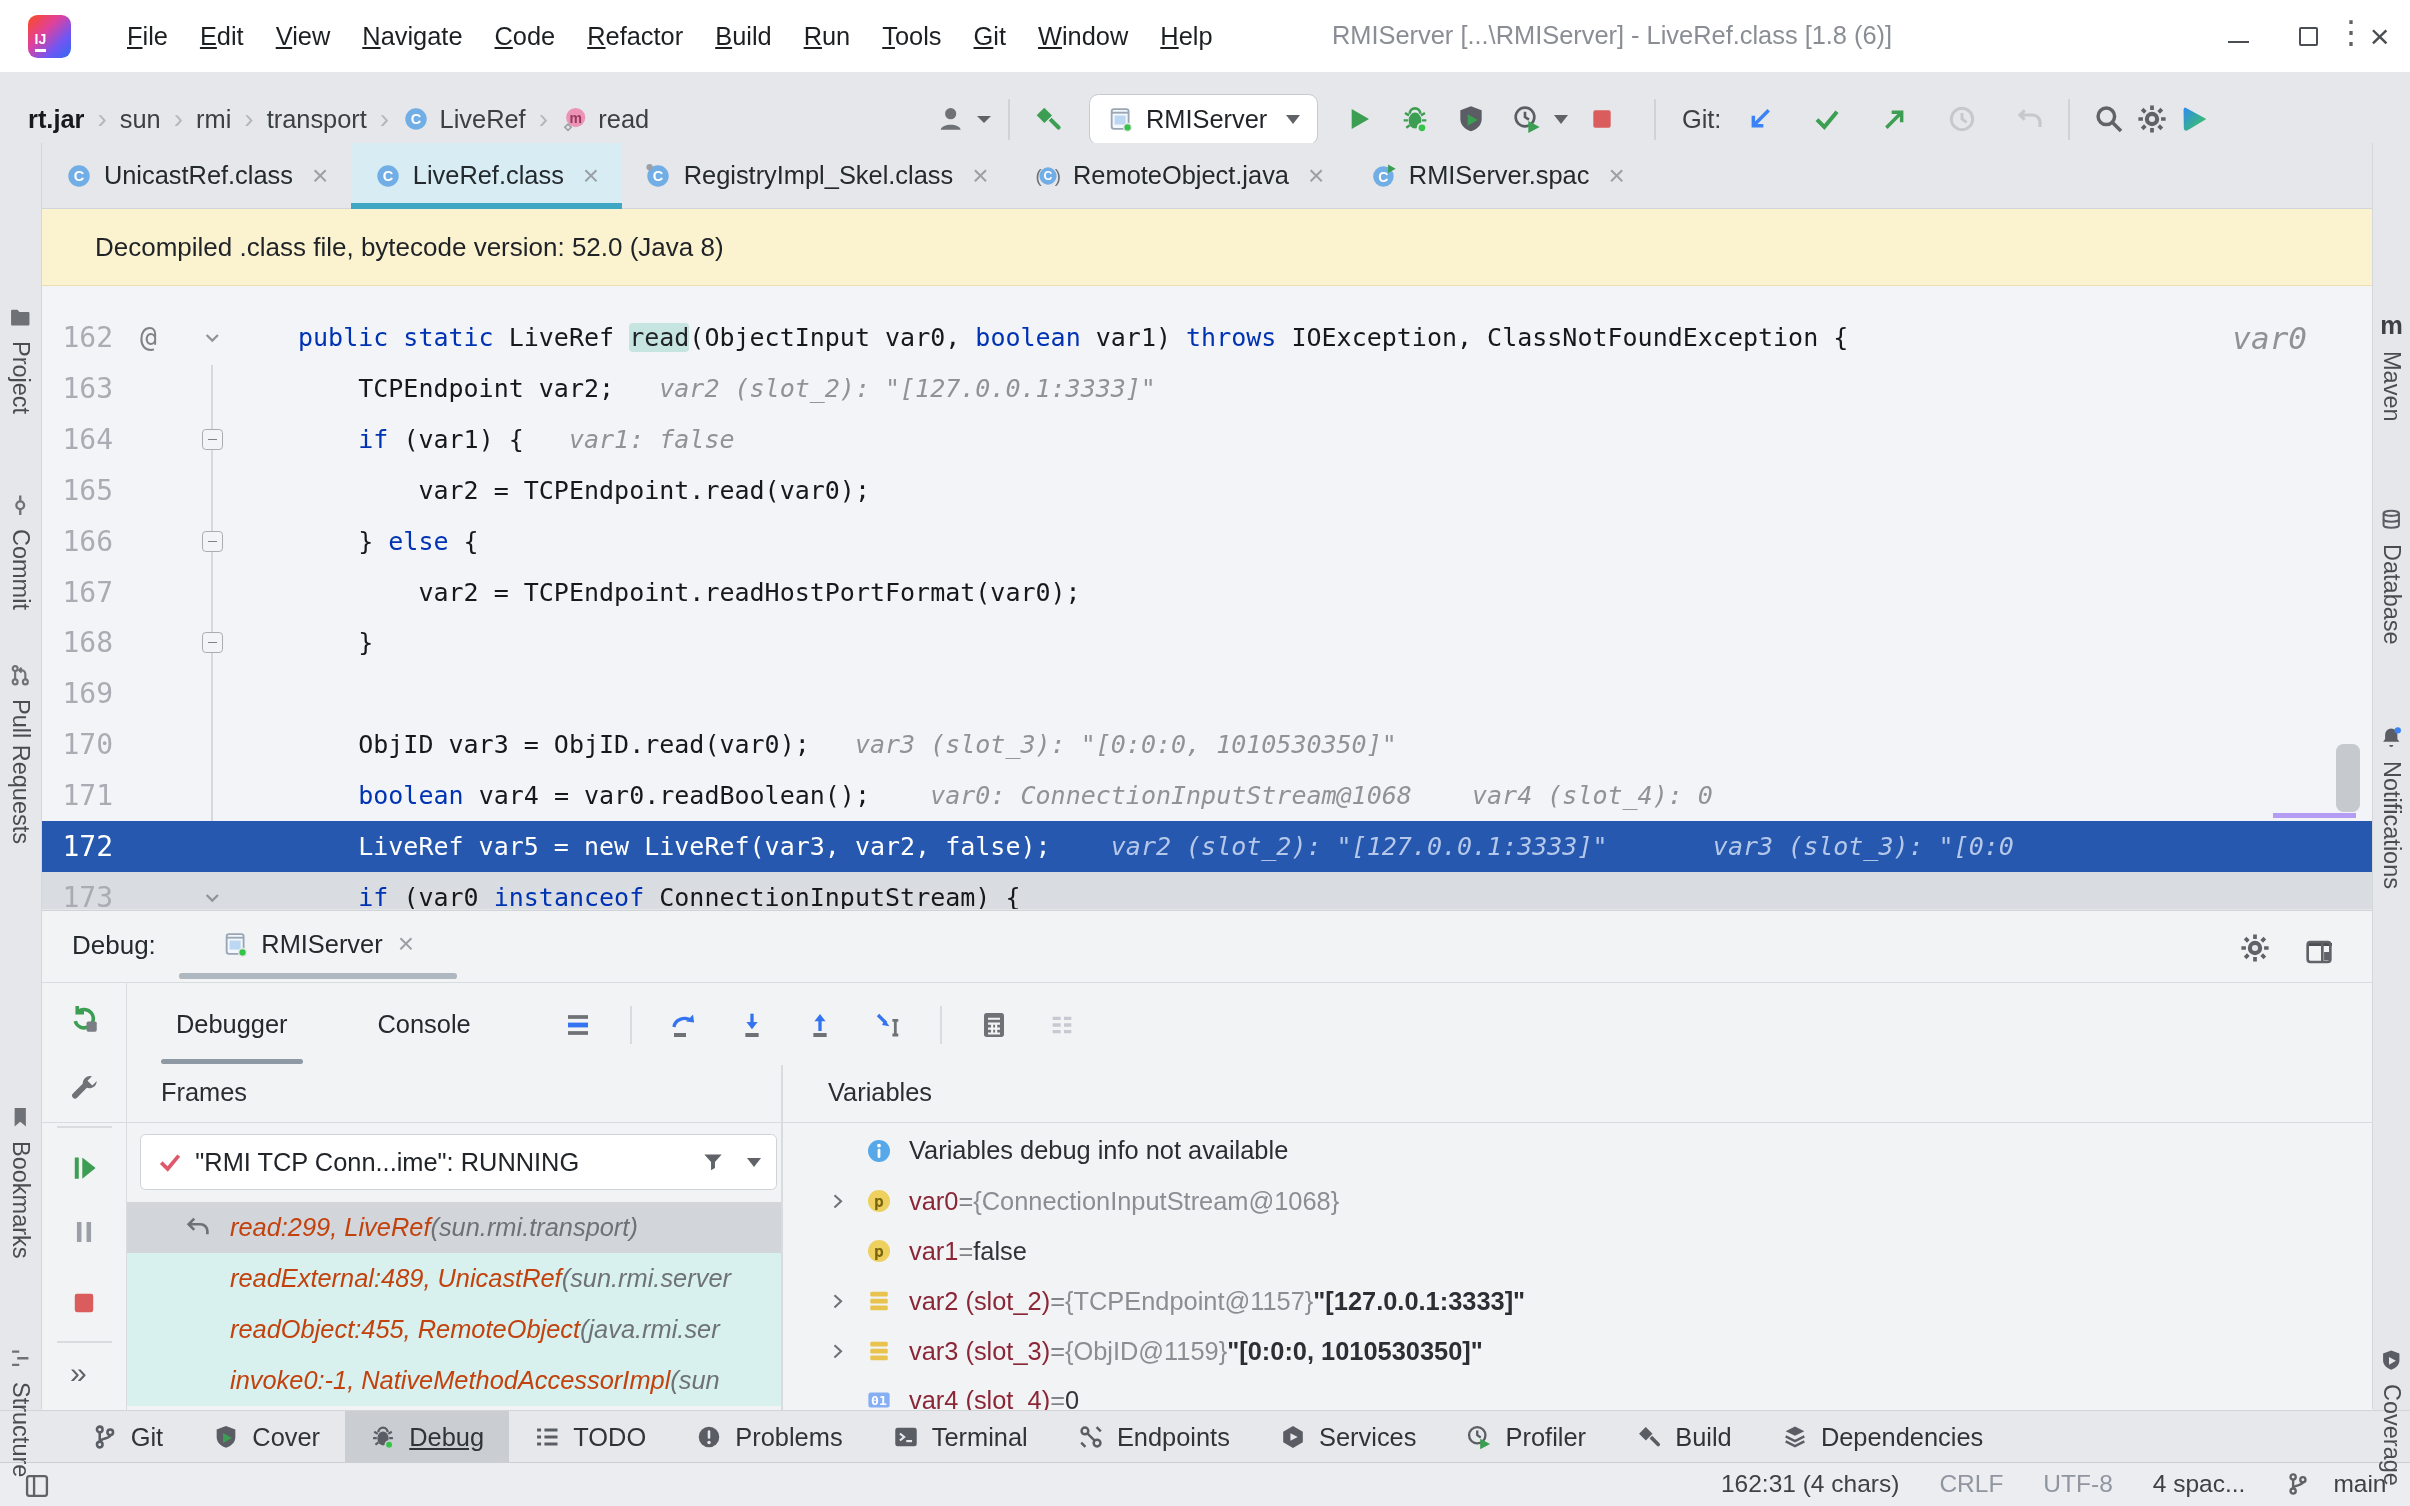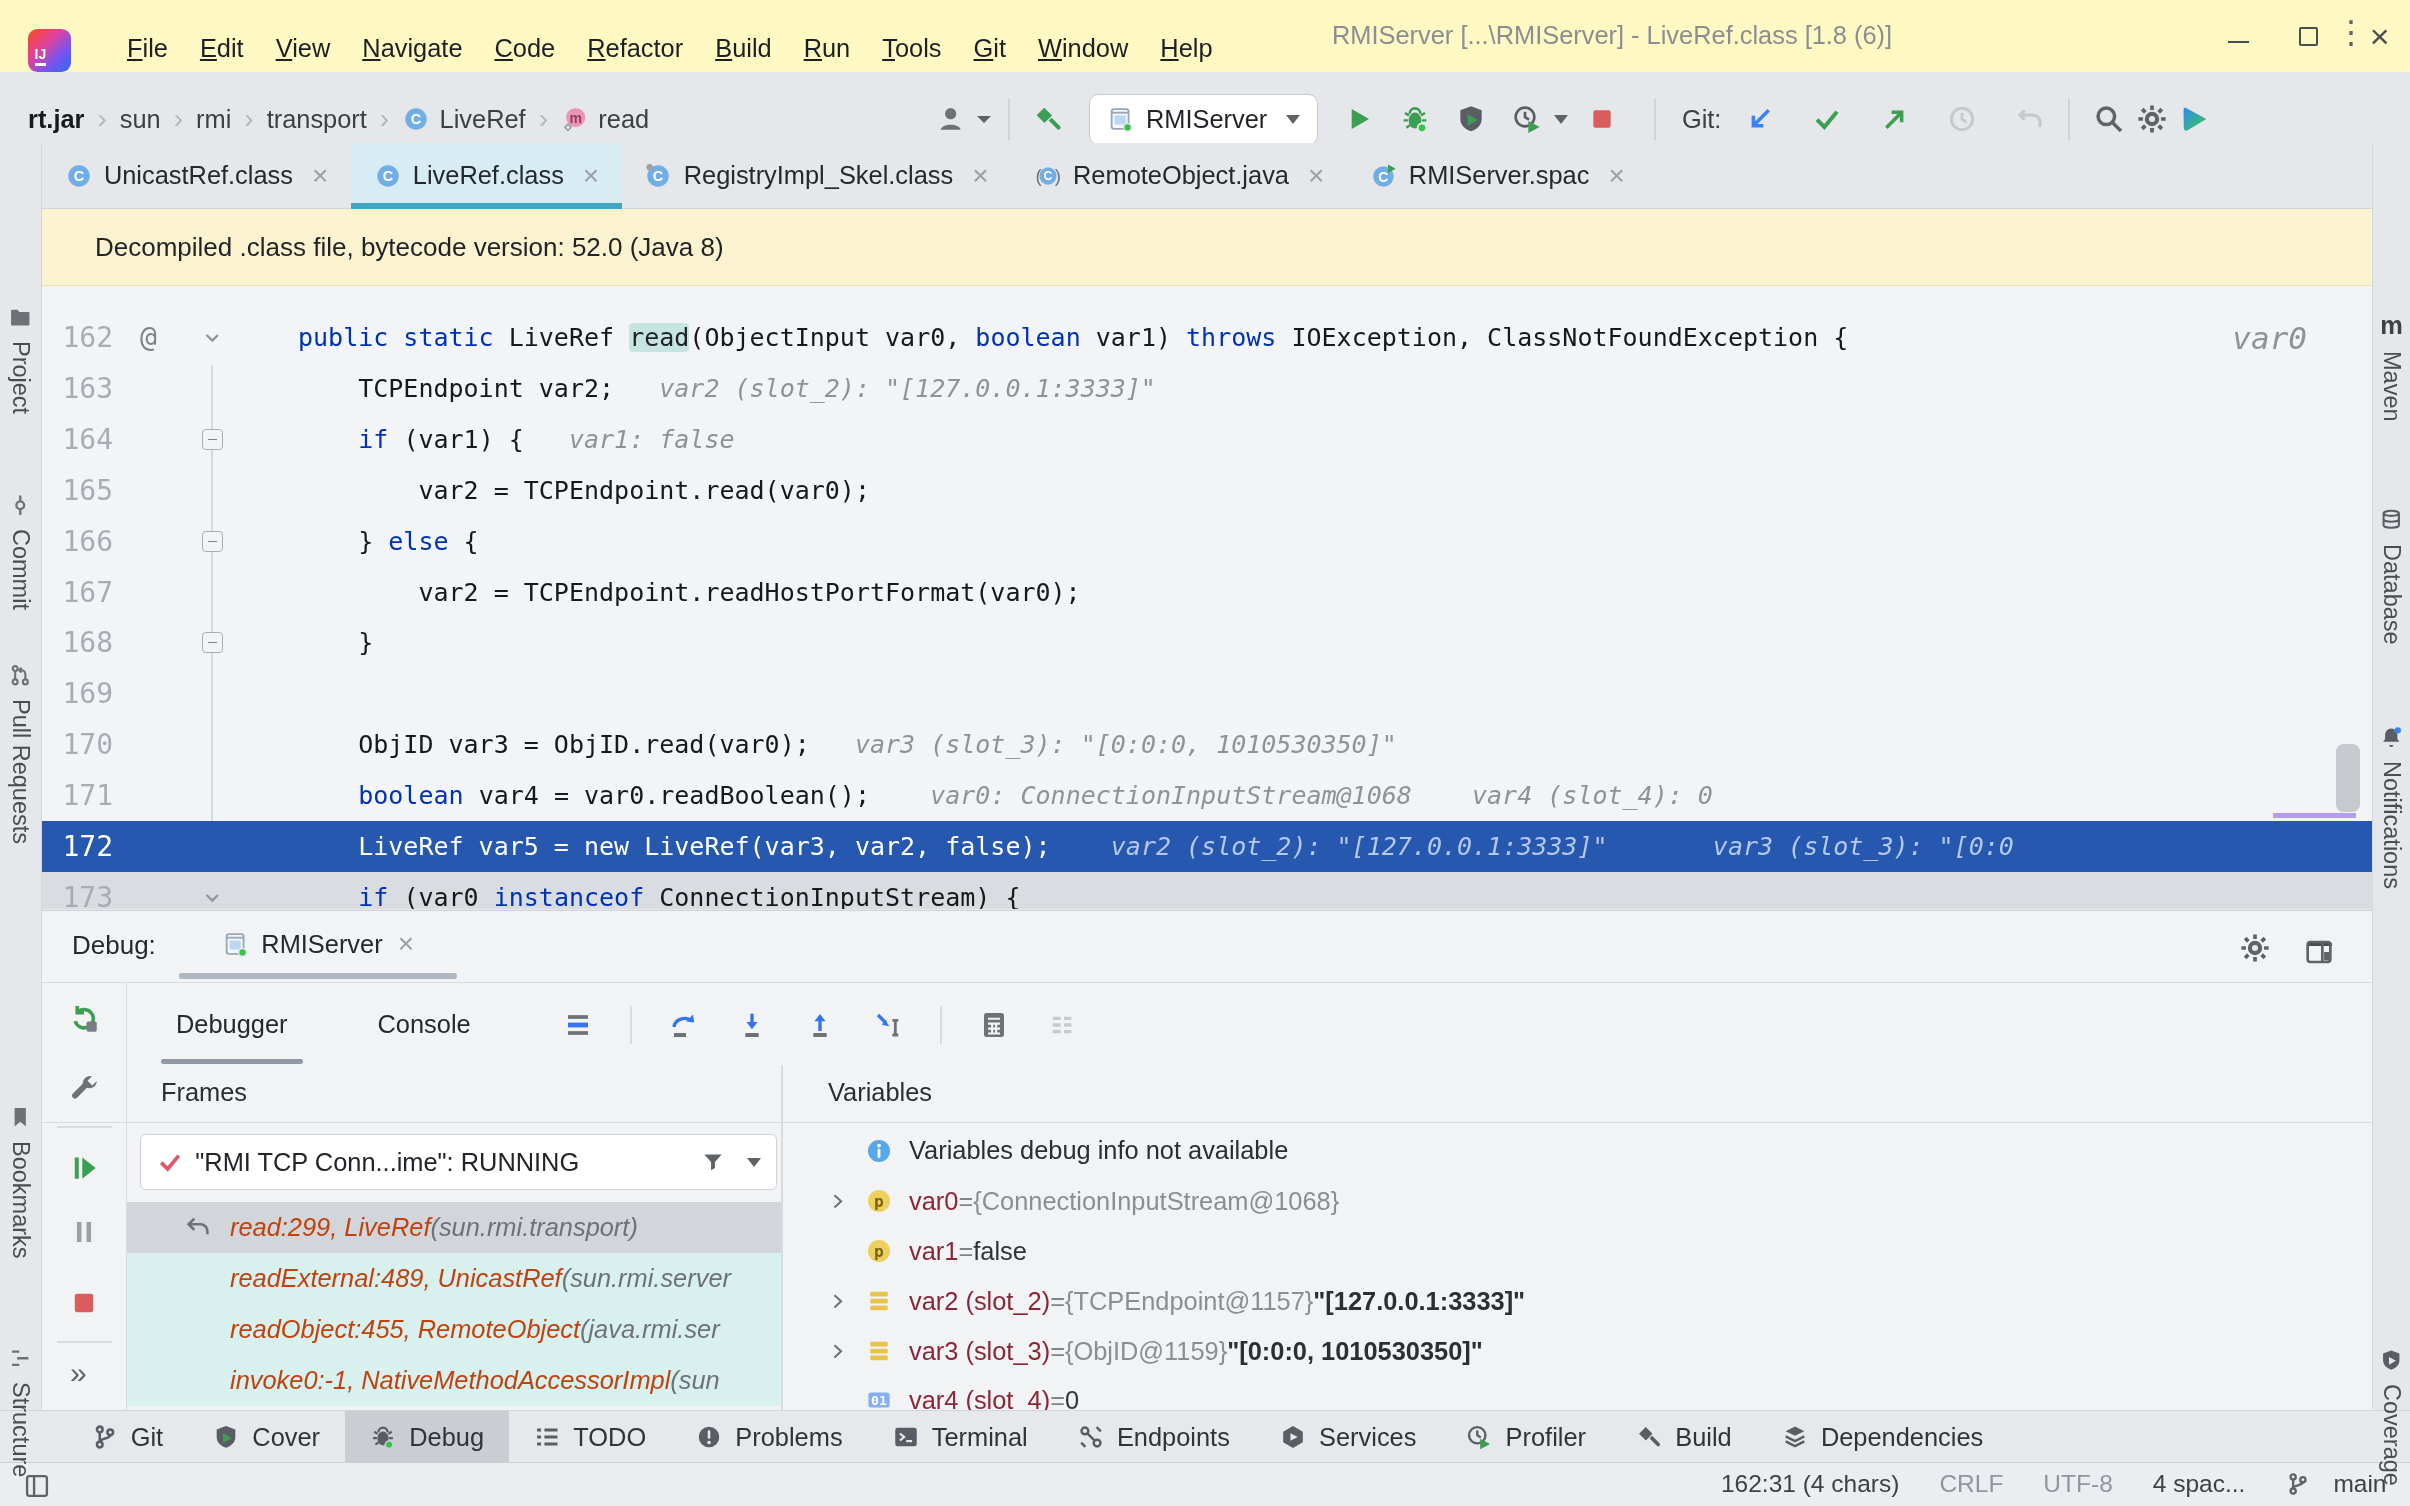--- a/index.html
+++ b/index.html
@@ -1,20 +1,20 @@
 <!DOCTYPE html>
 <html style="font-size:15px"><head>
 <meta charset="utf-8">
 <style>
   * { margin:0; padding:0; box-sizing:border-box; }
   html,body { width:2411px; height:1507px; overflow:hidden; }
   body { font-family:"Liberation Sans", sans-serif; background:#E5E7EA; color:#1F2226; }
 
   
-  .titlebar { position:absolute; left:0; top:0; width:2411px; height:72px; background:#fef9c3; display:flex; align-items:flex-end; }
+  .titlebar { position:absolute; left:0; top:0; width:2411px; height:72px; background:#ffffff; display:flex; align-items:center; }
   .ij-logo { width:43px; height:43px; margin-left:28px; border-radius:9.4px;
     background:linear-gradient(135deg,#FC4C1D 0%,#E0419B 38%,#7256F3 70%,#2E6BF0 100%);
     display:flex; align-items:flex-end; justify-content:flex-start; }
   .ij-logo span { color:#fff; font-weight:bold; font-size:14px; margin:0 0 5.6px 6.6px; border-bottom:3.8px solid #fff; padding-bottom:2.8px; line-height:1; }
   .menus { display:flex; margin-left:40px; }
   .menu-item { display:inline-block; font-size:25.4px; color:#1D2023; padding:9.4px 16px; cursor:default; }
   .menu-item::first-letter { text-decoration:underline; }
   .win-title { position:absolute; left:1332px; top:21px; font-size:25.4px; color:#8A8E94; white-space:nowrap; }
   .win-controls { position:absolute; right:19px; top:0; height:72px; display:flex; align-items:center; gap:47px; }
   .wc { width:24.5px; height:24.5px; display:flex; align-items:center; justify-content:center; color:#4A4D52; }
@@ -133,21 +133,21 @@
   .veq { color:#808488; }
   .vref { color:#8A8E93; }
   .vstr { color:#2B2F33; font-weight:bold; }
   .vplain { color:#303338; }
   .vinfo { color:#2A2E33; }
 
   
   .bottombar { position:absolute; left:0; top:1410px; width:2411px; height:53px; background:#E6E8EB; border-top:1.9px solid #D1D4D8; display:flex; align-items:center; padding-left:66px; }
   .bitem { display:flex; align-items:center; gap:12.2px; font-size:25.4px; color:#303338; height:100%; padding:0 24.5px; }
   .bitem .ic { width:28px; height:28px; color:#5A5E64; }
-  .bitem.active { background:#CACDD2; }
+  .bitem.active { background:#CACDD2;text-decoration:underline; }
   .statusbar { position:absolute; left:0; top:1462px; width:2411px; height:44px; background:#EBEDF0; border-top:1.9px solid #CBCED2; }
   .sb-left { position:absolute; left:22.6px; top:8.5px; color:#5F6368; }
   .sb-right { position:absolute; right:24.5px; top:0; height:42px; display:flex; align-items:center; gap:40px; font-size:24.5px; color:#3E4247; }
   .sb-dim { color:#9096A0; }
   .sb-branch { display:flex; align-items:center; gap:22px; }
 </style>
 </head>
 <body>
 
 <div class="titlebar">

